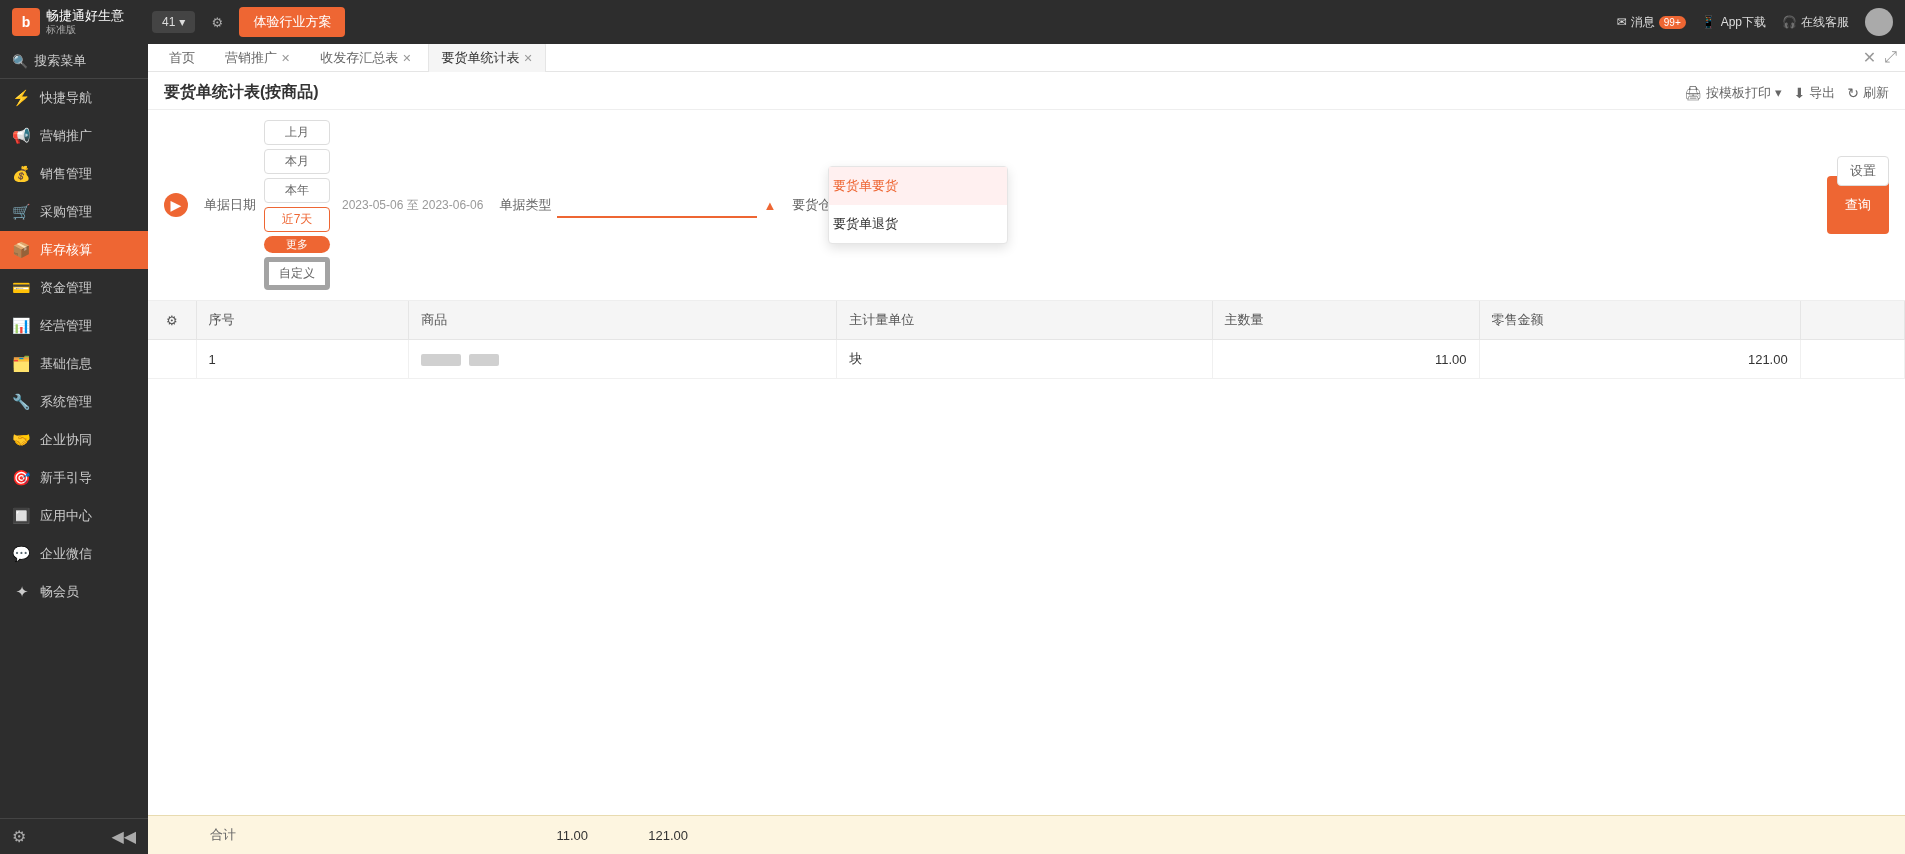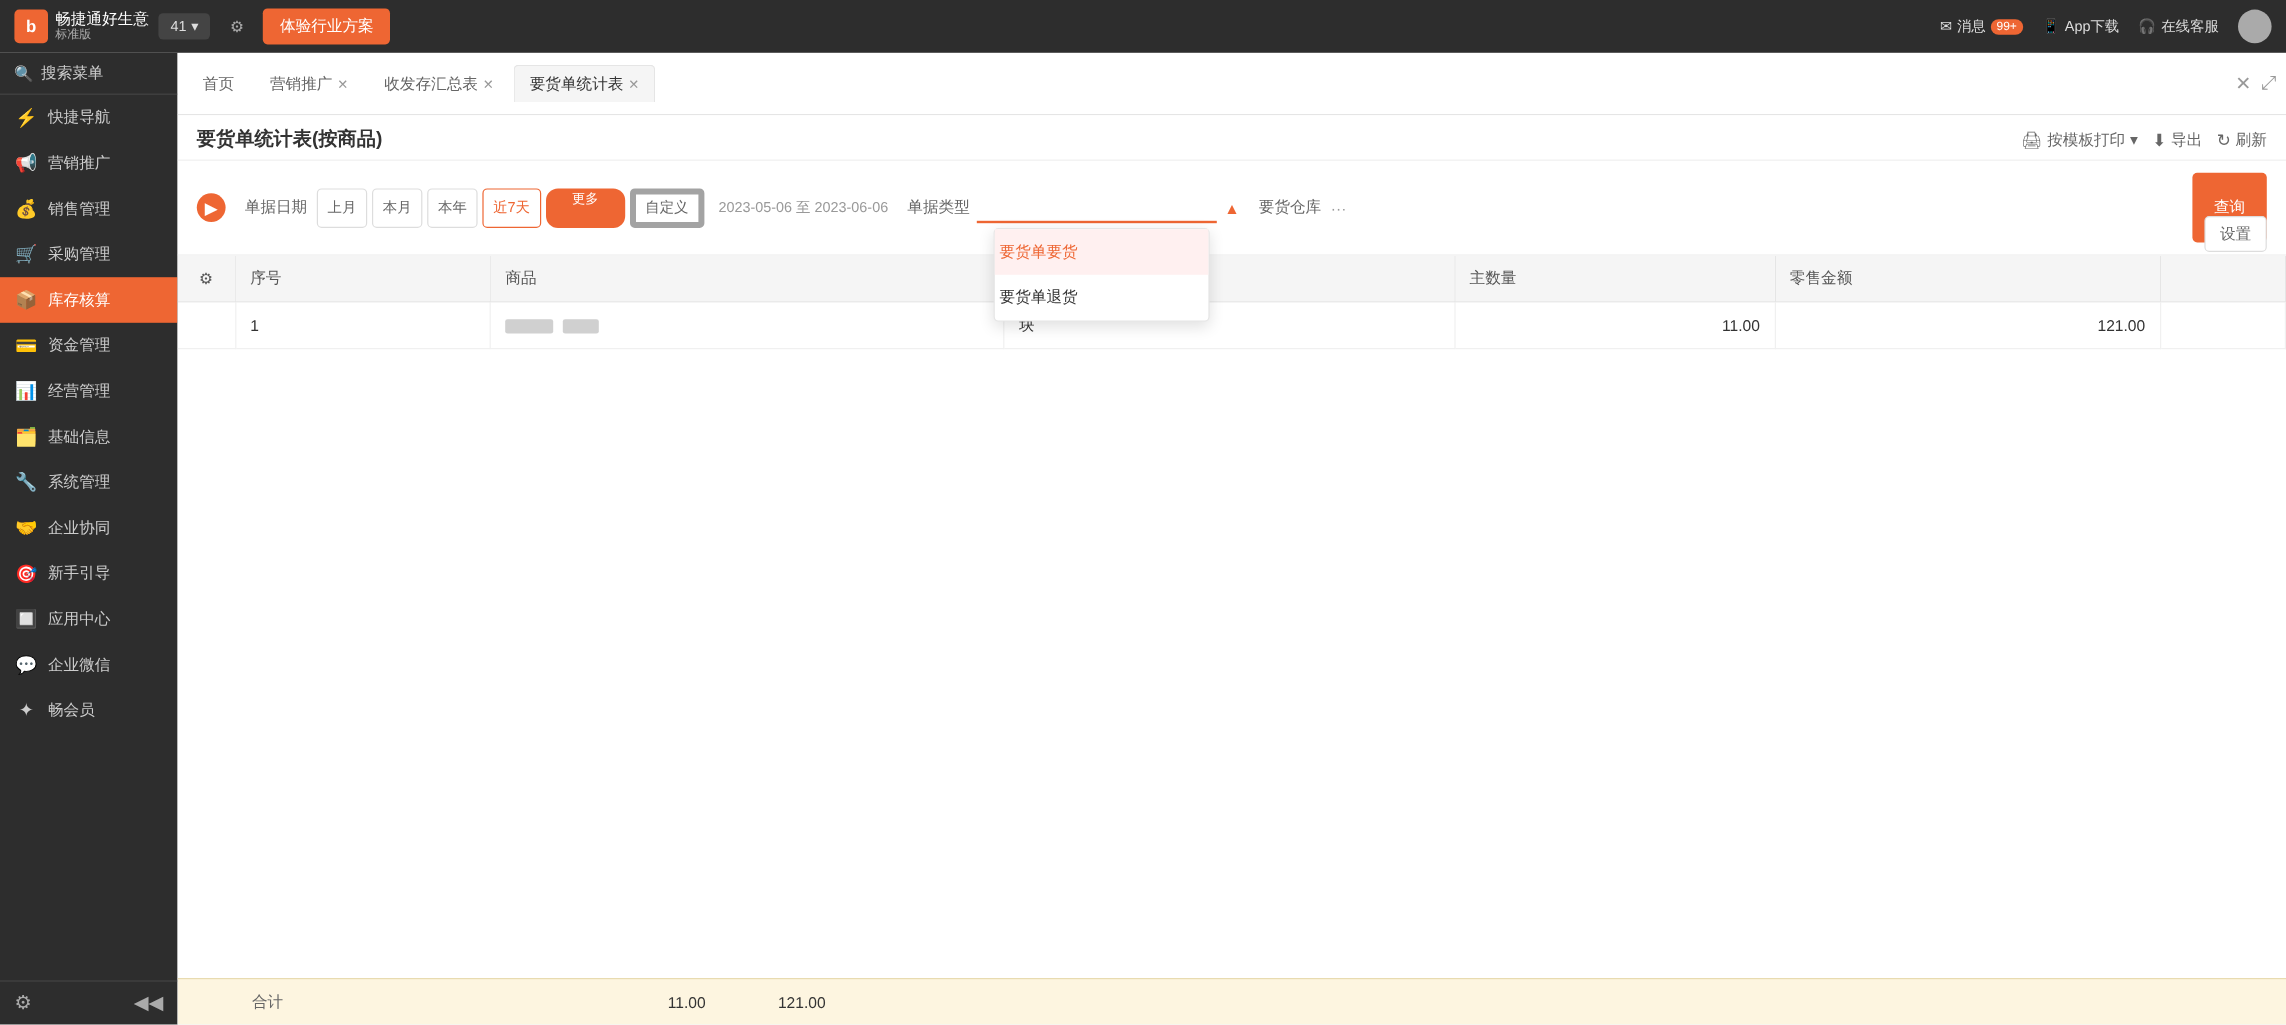--- a/index.html
+++ b/index.html
@@ -11,21 +11,21 @@
     .main-area { display: flex; flex: 1; overflow: hidden; }
     .sidebar { width: 148px; background: #2d2d2d; display: flex; flex-direction: column; flex-shrink: 0; }
     .content-area { flex: 1; background: #f5f5f5; display: flex; flex-direction: column; overflow: hidden; }
 
     
     .top-left { display: flex; align-items: center; gap: 8px; }
     .logo-area { display: flex; align-items: center; gap: 6px; color: white; }
     .logo-icon { width: 28px; height: 28px; background: #e63; border-radius: 4px; display: flex; align-items: center; justify-content: center; color: white; font-size: 14px; font-weight: bold; }
     .logo-text { color: white; font-size: 13px; line-height: 1.2; font-family: Liberation Serif, serif; }
     .logo-text small { font-size: 10px; color: #aaa; display: block; }
-    .store-selector { display: flex; align-items: center; gap: 4px; background: #444; border-radius: 4px; padding: 4px 10px; color: #ddd; font-size: 12px; cursor: pointer; }
+    .store-selector { display: flex; align-items: center; gap: 4px; background: #444; border-radius: 4px; padding: 4px 10px; color: #ddd; font-size: 12px; cursor: pointer; margin-left: 20px; }
     .gear-btn { width: 28px; height: 28px; display: flex; align-items: center; justify-content: center; color: #aaa; cursor: pointer; }
     .trial-btn { background: #e63; color: white; border: none; border-radius: 4px; padding: 6px 14px; font-size: 13px; cursor: pointer; }
 
     .top-right { display: flex; align-items: center; gap: 16px; color: #ddd; font-size: 12px; }
     .top-right-item { display: flex; align-items: center; gap: 4px; cursor: pointer; }
     .badge { background: #e63; color: white; border-radius: 10px; padding: 1px 5px; font-size: 10px; text-align: center; }
     .avatar { width: 28px; height: 28px; background: #aaa; border-radius: 50%; }
 
     
     .sidebar-scroll { flex: 1; overflow-y: auto; overflow-x: hidden; }
@@ -33,40 +33,40 @@
     .sidebar-scroll::-webkit-scrollbar-track { background: #333; }
     .sidebar-scroll::-webkit-scrollbar-thumb { background: #555; }
     .sidebar-item { display: flex; align-items: center; gap: 8px; padding: 10px 12px; color: #ccc; cursor: pointer; font-size: 13px; }
     .sidebar-item.active { background: #e63; color: white; }
     .sidebar-item .icon { width: 20px; text-align: center; font-size: 15px; flex-shrink: 0; }
     .sidebar-top-search { display: flex; align-items: center; gap: 6px; padding: 8px 12px; color: #ccc; cursor: pointer; border-bottom: 1px solid #444; }
     .sidebar-bottom { display: flex; align-items: center; justify-content: space-between; padding: 8px 12px; border-top: 1px solid #444; }
     .sidebar-bottom-btn { color: #aaa; cursor: pointer; font-size: 16px; }
 
     
-    .tabs-bar { height: 52px; background: white; display: flex; align-items: center; padding: 0 8px; border-bottom: 1px solid #e5e5e5; flex-shrink: 0; gap: 4px; }
+    .tabs-bar { height: 28px; background: white; display: flex; align-items: center; padding: 0 8px; border-bottom: 1px solid #e5e5e5; flex-shrink: 0; gap: 4px; }
     .tab { display: flex; align-items: center; gap: 4px; padding: 6px 12px; border-radius: 4px 4px 0 0; cursor: pointer; font-size: 13px; color: #666; border: 1px solid transparent; border-bottom: none; }
     .tab.active { background: #f5f5f5; color: #333; border-color: #e5e5e5; }
     .tab-close { color: #999; font-size: 11px; cursor: pointer; }
     .tabs-right { margin-left: auto; display: flex; gap: 8px; }
     .tab-action-btn { color: #999; font-size: 16px; cursor: pointer; }
 
     
     .page-header { display: flex; align-items: center; justify-content: space-between; padding: 10px 16px 6px; background: white; border-bottom: 1px solid #eee; flex-shrink: 0; }
     .page-title { font-size: 16px; font-weight: bold; color: #333; }
     .header-actions { display: flex; align-items: center; gap: 12px; }
     .header-action-btn { display: flex; align-items: center; gap: 4px; color: #666; font-size: 13px; cursor: pointer; }
     .header-action-btn .icon { font-size: 14px; }
 
     
     .filter-bar { background: white; padding: 10px 16px; border-bottom: 1px solid #eee; display: flex; align-items: center; gap: 16px; flex-shrink: 0; position: relative; }
     .filter-expand-btn { width: 24px; height: 24px; background: #e63; color: white; border-radius: 50%; display: flex; align-items: center; justify-content: center; cursor: pointer; font-size: 14px; flex-shrink: 0; }
     .filter-group { display: flex; align-items: center; gap: 8px; }
     .filter-label { color: #666; font-size: 13px; flex-shrink: 0; }
-    .date-buttons { display: flex; gap: 4px; }
+    .date-buttons { display: flex; gap: 4px; flex-direction: column; }
     .date-btn { padding: 3px 8px; border: 1px solid #ddd; border-radius: 4px; background: white; color: #666; cursor: pointer; font-size: 12px; }
     .date-btn.active { color: #e63; border-color: #e63; }
     .date-range { font-size: 12px; color: #999; margin-left: 4px; }
     .more-badge { background: #e63; color: white; border-radius: 10px; padding: 1px 22px; font-size: 11px; }
     .custom-btn { padding: 3px 8px; border: 5px solid #a3a3a3; border-radius: 4px; background: white; color: #666; cursor: pointer; font-size: 12px; }
     .type-selector { display: flex; align-items: center; gap: 6px; }
     .type-input { border: none; border-bottom: 2px solid #e63; outline: none; font-size: 13px; width: 200px; padding: 4px 0; }
     .type-arrow { color: #e63; cursor: pointer; }
     .warehouse-label { color: #666; font-size: 13px; }
     .warehouse-dots { color: #999; cursor: pointer; }

